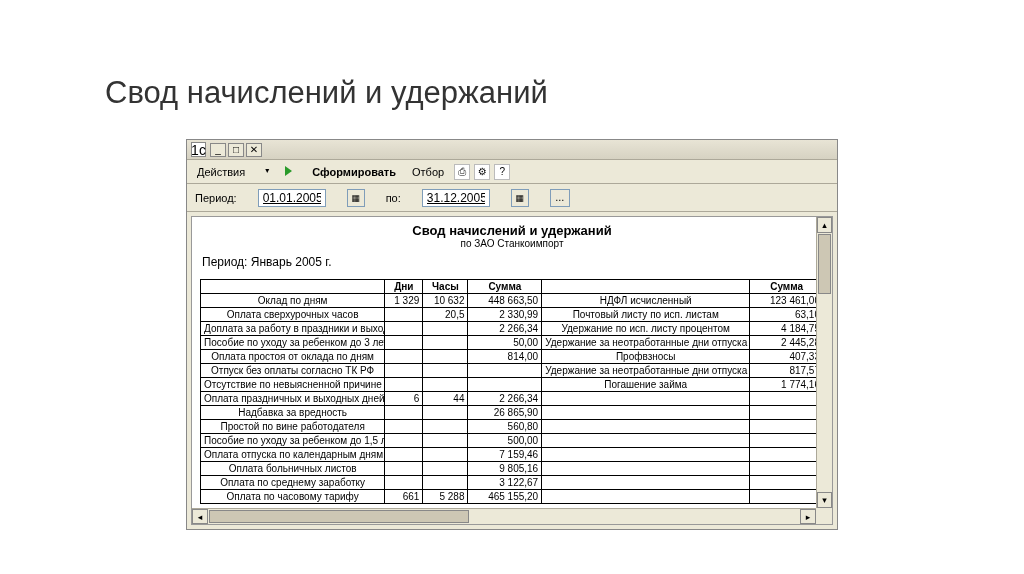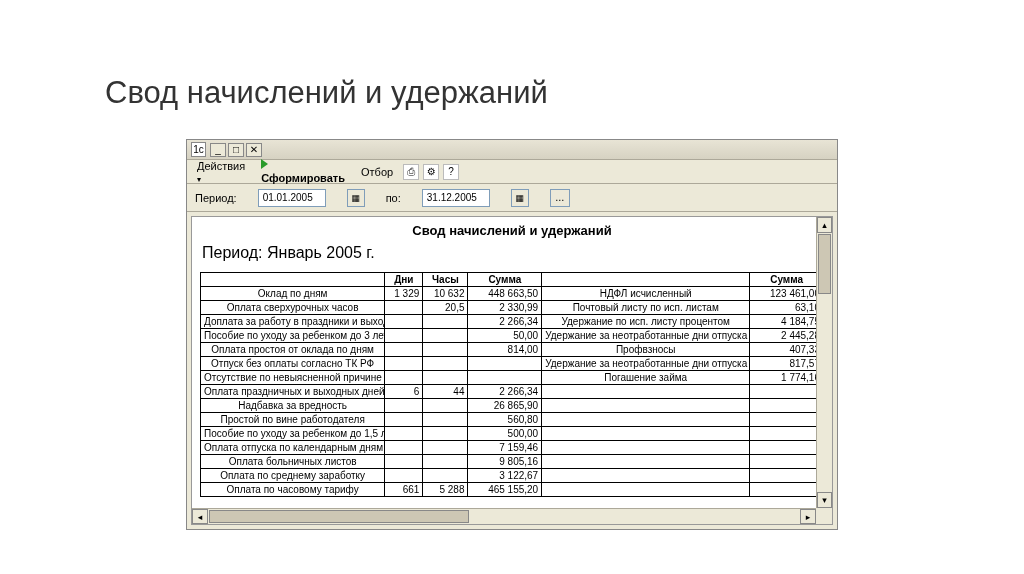--- a/index.html
+++ b/index.html
@@ -40,54 +40,55 @@
     height: 20px;
     display: flex;
     align-items: center;
     padding: 0 4px;
   }
   .tb-icon {
     width: 15px; height: 15px;
     background: #fff;
     border: 1px solid #888;
     margin-right: 4px;
-    font-size: 10px;
+    font-size: 14px;
     display: flex; align-items:center; justify-content:center;
   }
   .tb-title { font-weight: bold; flex: 1; }
   .winbtns { display:flex; gap:2px; }
   .winbtn { width:16px; height:14px; border:1px solid #888; background:#ece9d8; font-size:10px; line-height:12px; text-align:center; }
   .toolbar {
     height: 24px;
     display:flex;
     align-items:center;
     padding: 0 4px;
     gap: 4px;
     border-bottom:1px solid #aca899;
   }
-  .tb-btn { padding:2px 6px; display:flex; align-items:flex-start; gap:3px;flex-direction:column; }
+  .tb-btn { padding:2px 6px; display:flex; align-items:flex-start; gap:20px; }
   .tb-btn.play::before { content:""; border-left:7px solid #2a9b2a; border-top:5px solid transparent; border-bottom:5px solid transparent; display:inline-block; }
   .tb-btn.bold { font-weight:bold; }
   .tool-icon { width:16px; height:16px; border:1px solid #bbb; background:#fff; display:flex; align-items:center; justify-content:center; font-size:10px; }
   .periodbar {
     height: 28px;
     display:flex;
     align-items:center;
     padding: 0 8px;
     gap: 21px;
     border-bottom:1px solid #aca899;
   }
   .date-input {
     border:1px solid #7f9db9;
     background:#fff;
     height:18px;
     padding:1px 4px;
-    font-size:10px;
+    font-size:12px;
     font-family: inherit;
     width:68px;
+    text-decoration:underline;
   }
   .cal-btn { width:18px; height:18px; border:1px solid #7f9db9; background:#ece9d8; font-size:9px; text-align:center; line-height:16px; }
   .dots-btn { width:20px; height:18px; border:1px solid #7f9db9; background:#ece9d8; font-size:11px; text-align:center; line-height:14px; }
   .report-area {
     flex:1;
     background:#fff;
     margin:4px;
     border:1px solid #999;
     overflow:hidden;
     position:relative;
@@ -97,21 +98,21 @@
   .report-scroll {
     overflow:hidden;
     flex:1;
     position:relative;
   }
   .report-inner {
     padding:4px 8px;
   }
   .rpt-title { text-align:center; font-weight:bold; font-size:13px; margin-top:2px; }
   .rpt-sub { text-align:center; font-size:10px; margin-bottom:6px; }
-  .rpt-period { font-size:16px; margin:6px 0 10px 2px; }
+  .rpt-period { font-size:12px; margin:6px 0 10px 2px; }
   table.rpt { border-collapse:collapse; width:100%; table-layout:fixed; }
   table.rpt th, table.rpt td {
     border:1px solid #000;
     font-size:10px;
     padding:1px 3px;
     overflow:hidden;
     white-space:nowrap;
     height:14px;
   }
   table.rpt th { font-weight:bold; text-align:center; }
@@ -177,20 +178,21 @@
     <span>по:</span>
     <input class="date-input" value="31.12.2005" style="">
     <div class="cal-btn">▦</div>
     <div class="dots-btn">...</div>
   </div>
 
   <div class="report-area">
     <div class="report-scroll">
       <div class="report-inner">
         <div class="rpt-title">Свод начислений и удержаний</div>
+        <div class="rpt-sub">по   ЗАО Станкоимпорт</div>
         <div class="rpt-period">Период: Январь 2005 г.</div>
         <table class="rpt">
           <colgroup>
             <col class="col-name1">
               <col class="col-dni">
               <col class="col-chas">
               <col class="col-sum1">
             <col class="col-name2">
               <col class="col-sum2">
           </colgroup>

